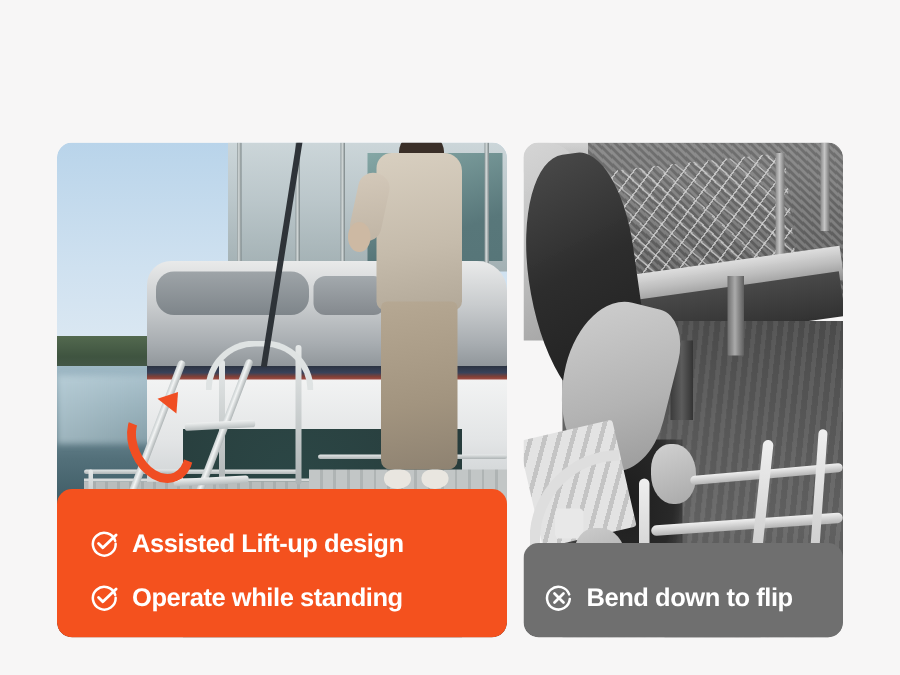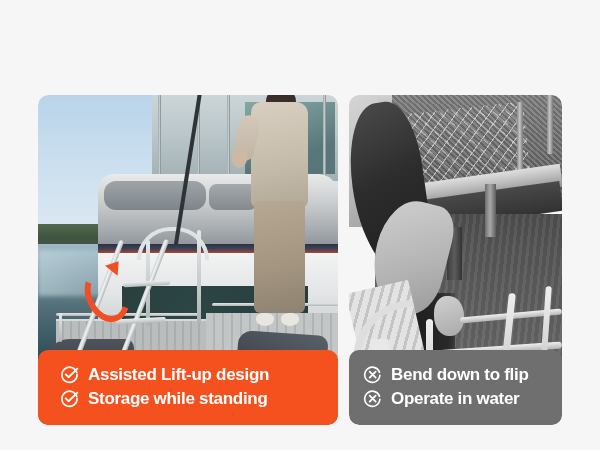--- a/index.html
+++ b/index.html
@@ -368,20 +368,21 @@
   .cap-row {
     display: flex;
     align-items: center;
     gap: 9px;
     color: #ffffff;
     font-size: 17px;
     font-weight: 800;
     letter-spacing: -0.3px;
     line-height: 1.42;
     font-family: "Liberation Sans", sans-serif;
+    margin-top: 12px;
   }
   .cap-icon {
     flex: 0 0 auto;
     width: 19px; height: 19px;
     display: block;
   }
   .cap-text { white-space: nowrap; }
 </style>
 </head>
 <body>
@@ -446,21 +447,21 @@
             <path d="M21.2 9.6A9.6 9.6 0 1 0 21.6 12" fill="none" stroke="#ffffff" stroke-width="2.1" stroke-linecap="round"></path>
             <path d="M7.2 11.8l3.6 3.6L22 4.6" fill="none" stroke="#ffffff" stroke-width="2.4" stroke-linecap="round" stroke-linejoin="round"></path>
           </svg>
           <span class="cap-text">Assisted Lift-up design</span>
         </div>
         <div class="cap-row">
           <svg class="cap-icon" viewBox="0 0 24 24">
             <path d="M21.2 9.6A9.6 9.6 0 1 0 21.6 12" fill="none" stroke="#ffffff" stroke-width="2.1" stroke-linecap="round"></path>
             <path d="M7.2 11.8l3.6 3.6L22 4.6" fill="none" stroke="#ffffff" stroke-width="2.4" stroke-linecap="round" stroke-linejoin="round"></path>
           </svg>
-          <span class="cap-text">Storage while standing</span>
+          <span class="cap-text">Operate while standing</span>
         </div>
       </div>
     </div>
 
     <div class="panel panel-right">
       <div class="photo gray">
         <div class="r-sky"></div>
         <div class="r-grass"></div>
         <div class="r-fence"></div>
         <div class="r-post p1"></div>
@@ -490,24 +491,17 @@
       </div>
 
       <div class="caption caption-right">
         <div class="cap-row">
           <svg class="cap-icon" viewBox="0 0 24 24">
             <path d="M20.8 9.2A9.6 9.6 0 1 0 21.3 13" fill="none" stroke="#ffffff" stroke-width="2.1" stroke-linecap="round"></path>
             <path d="M8.4 8.4l7.6 7.6M16 8.4l-7.6 7.6" fill="none" stroke="#ffffff" stroke-width="2.3" stroke-linecap="round"></path>
           </svg>
           <span class="cap-text">Bend down to flip</span>
         </div>
-        <div class="cap-row">
-          <svg class="cap-icon" viewBox="0 0 24 24">
-            <path d="M20.8 9.2A9.6 9.6 0 1 0 21.3 13" fill="none" stroke="#ffffff" stroke-width="2.1" stroke-linecap="round"></path>
-            <path d="M8.4 8.4l7.6 7.6M16 8.4l-7.6 7.6" fill="none" stroke="#ffffff" stroke-width="2.3" stroke-linecap="round"></path>
-          </svg>
-          <span class="cap-text">Operate in water</span>
-        </div>
       </div>
     </div>
 
   </div>
 </div>
 
 </body></html>

